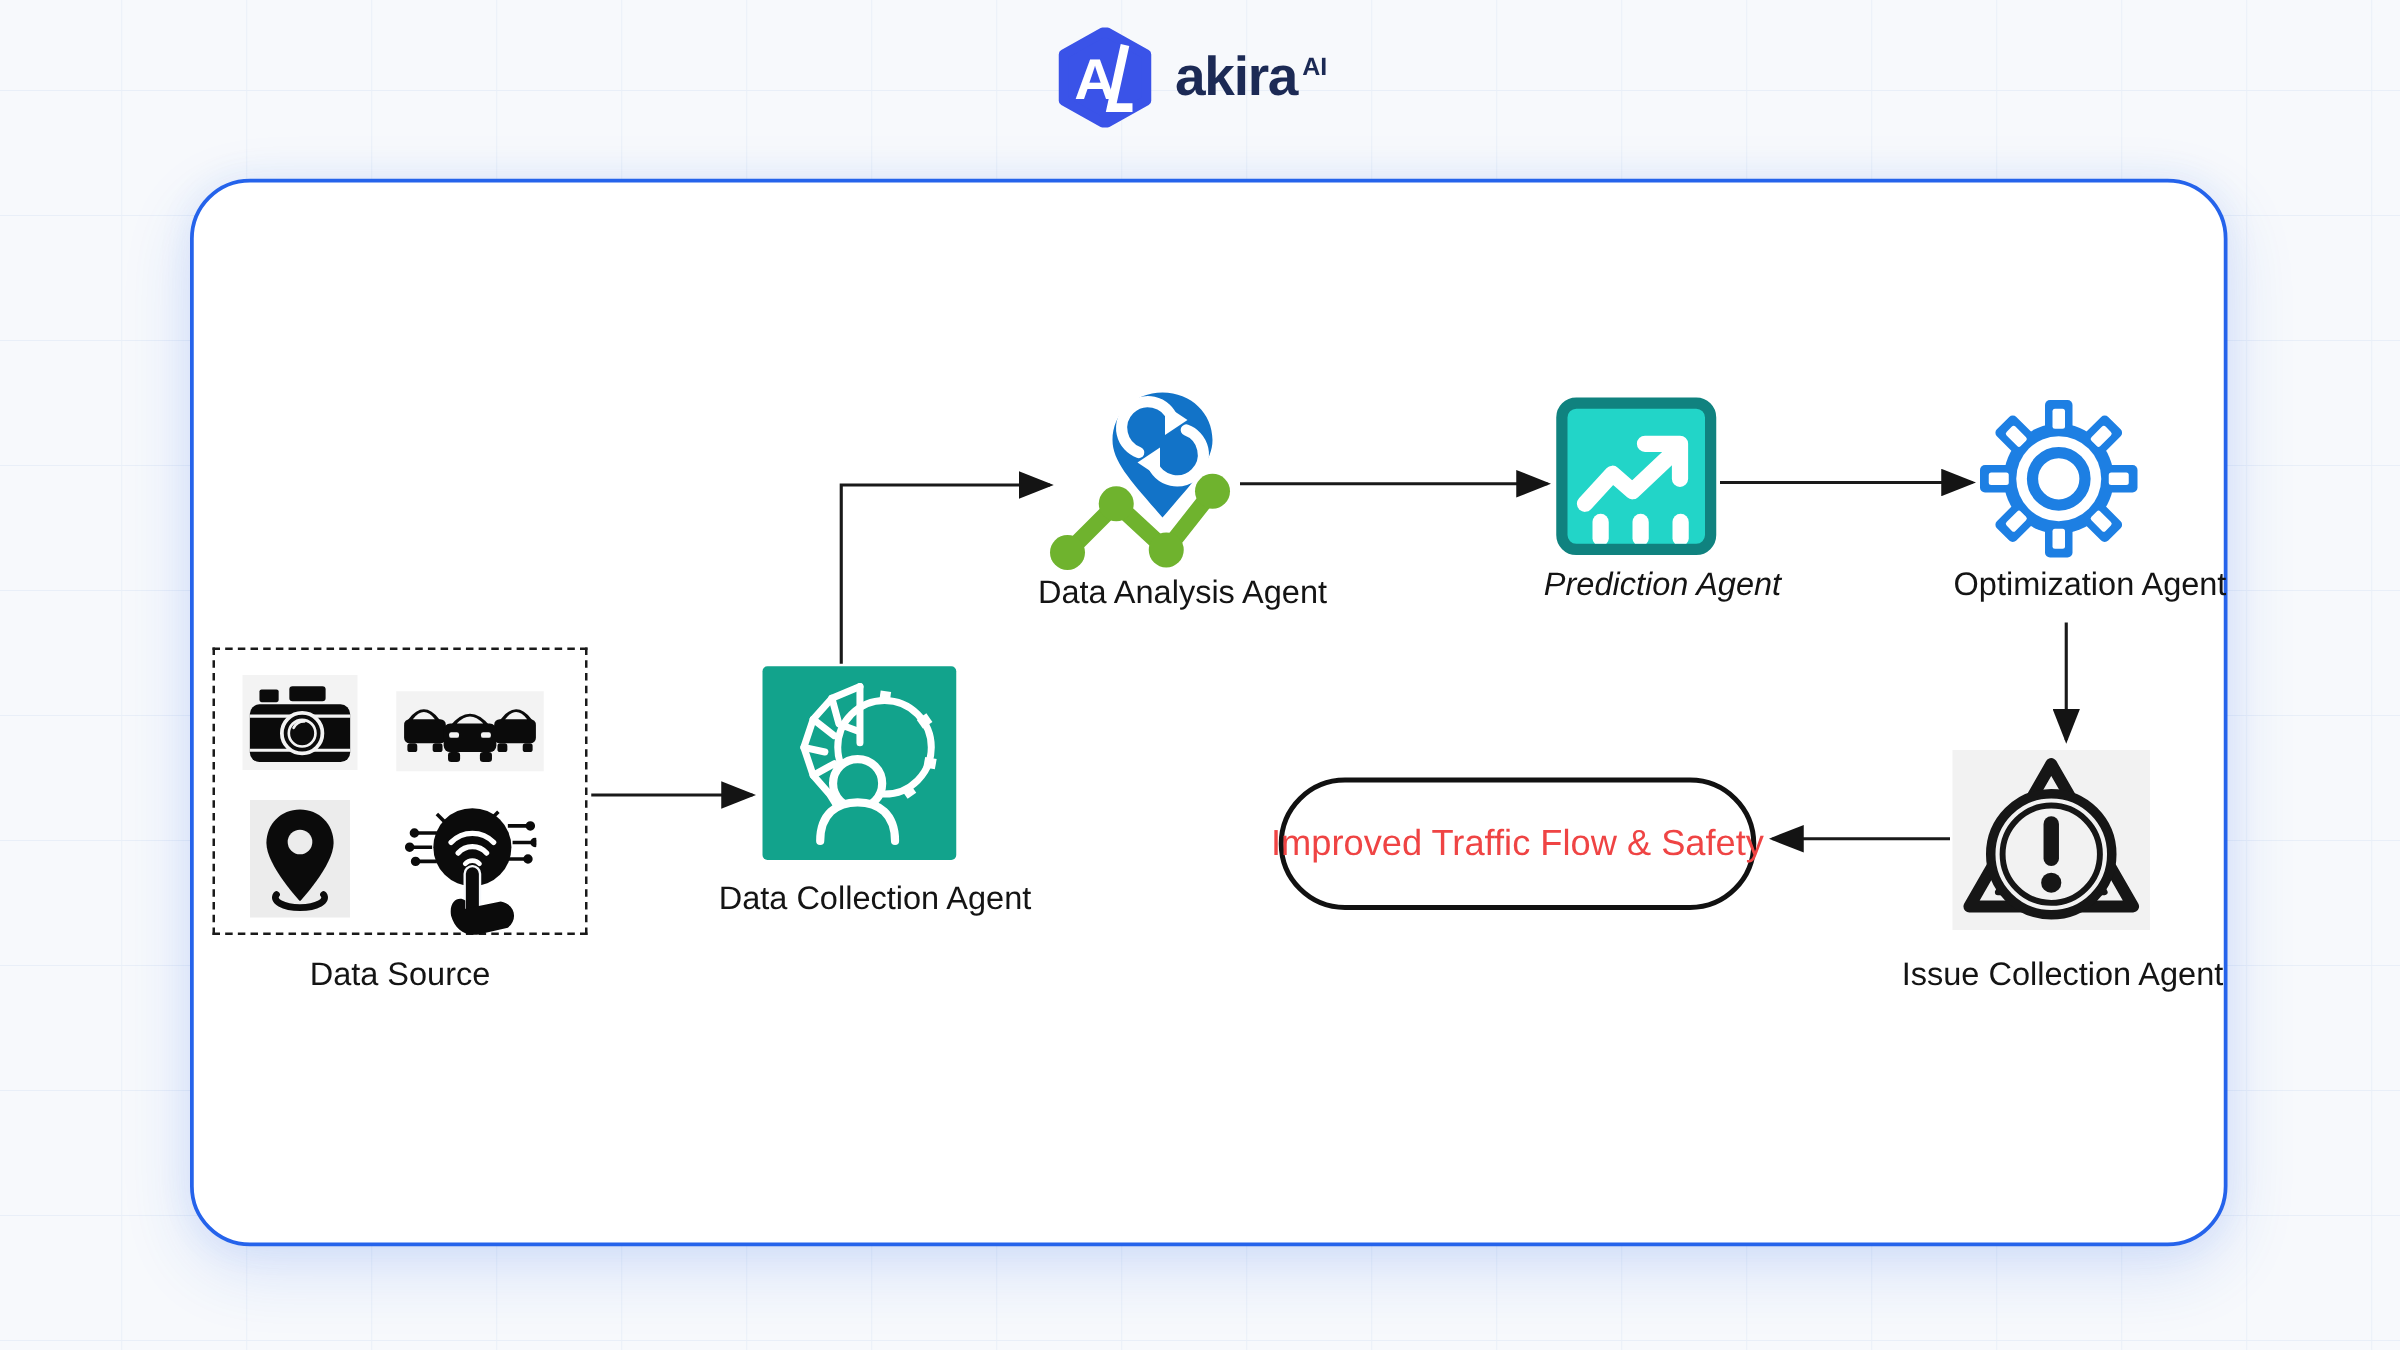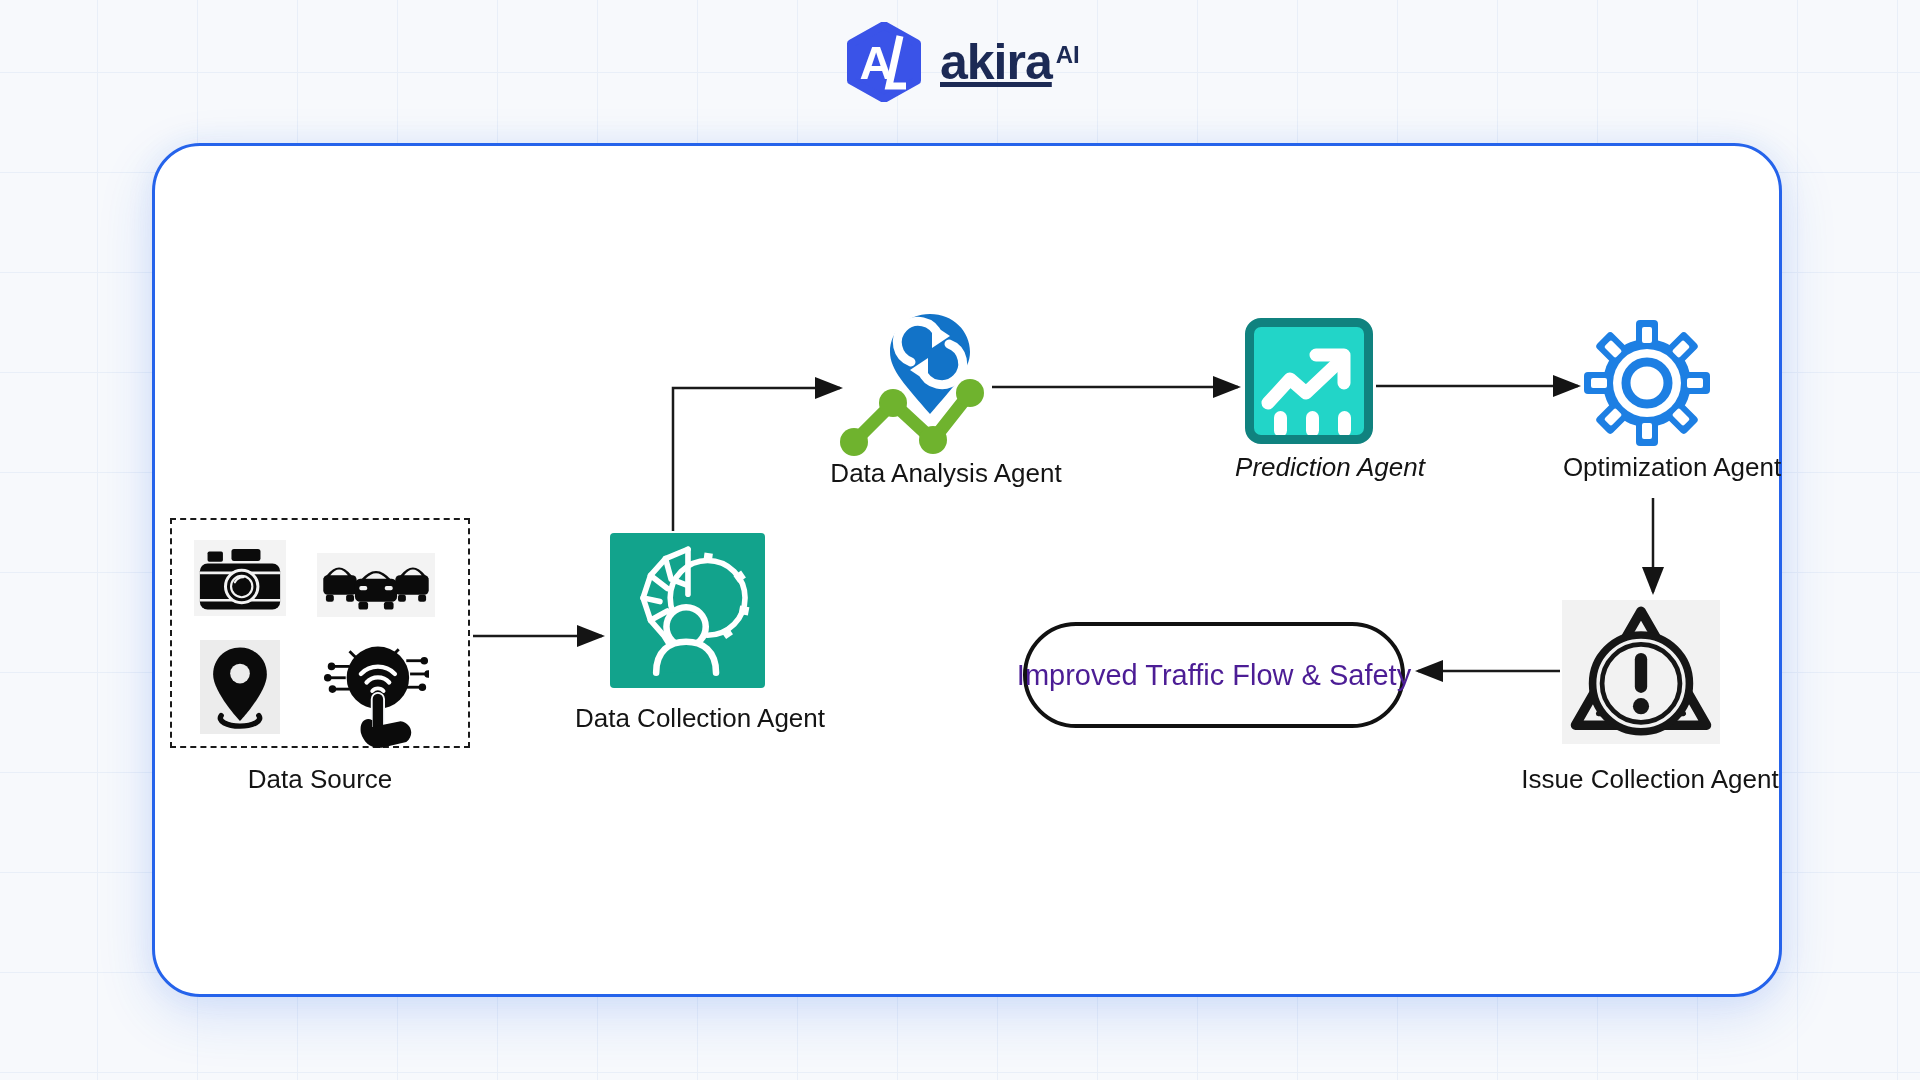--- a/index.html
+++ b/index.html
@@ -13,24 +13,24 @@
     background-size:100px 100px;
     background-position:-3px 72px;
     position:relative;
     color:#141414;
   }
   .logo-wrap{
     position:absolute; left:846px; top:22px;
     display:flex; align-items:center; gap:18px;
   }
   .brand{
-    font-size:50px; font-weight:800; color:#1c2a55; letter-spacing:-1px;text-decoration:underline;
+    font-size:44px; font-weight:800; color:#1c2a55; letter-spacing:-1px;
   }
   .brand-sup{
-    font-size:24px; font-weight:800; color:#1c2a55;
+    font-size:20px; font-weight:800; color:#1c2a55;
     position:relative; top:-16px; margin-left:4px; letter-spacing:0;
   }
   .main-box{
     position:absolute; left:152px; top:143px; width:1630px; height:854px;
     background:#ffffff; border:3px solid #2563eb; border-radius:48px;
     box-shadow:0 18px 55px rgba(37,99,235,.16), 0 0 28px rgba(37,99,235,.08);
   }
   .edge-layer{ position:absolute; left:0; top:0; width:1920px; height:1080px; pointer-events:none; }
   .node-label{
     position:absolute; width:340px; text-align:center;
@@ -54,21 +54,21 @@
   }
   .gear-box{ position:absolute; left:1582px; top:318px; width:130px; height:130px; }
   .issue-box{
     position:absolute; left:1562px; top:600px; width:158px; height:144px;
     background:#f2f2f2; display:flex; align-items:center; justify-content:center;
   }
   .pill{
     position:absolute; left:1023px; top:622px; width:382px; height:106px;
     background:#ffffff; border:4px solid #111111; border-radius:53px;
     display:flex; align-items:center; justify-content:center;
-    font-size:29px; color:#4c1d95; white-space:nowrap;
+    font-size:29px; color:#ef4444; white-space:nowrap;
   }
 </style>
 </head>
 <body>
 
 <div class="logo-wrap">
   <svg width="76" height="80" viewBox="0 0 76 80">
     <polygon points="38,3 71,21.5 71,58.5 38,77 5,58.5 5,21.5" fill="#3a53e8" stroke="#3a53e8" stroke-width="8" stroke-linejoin="round"></polygon>
     <text x="30" y="57" font-family="Liberation Sans, sans-serif" font-size="46" font-weight="bold" fill="#ffffff" text-anchor="middle">A</text>
     <path d="M54,14 L43,64 L60,64" fill="none" stroke="#ffffff" stroke-width="7"></path>

